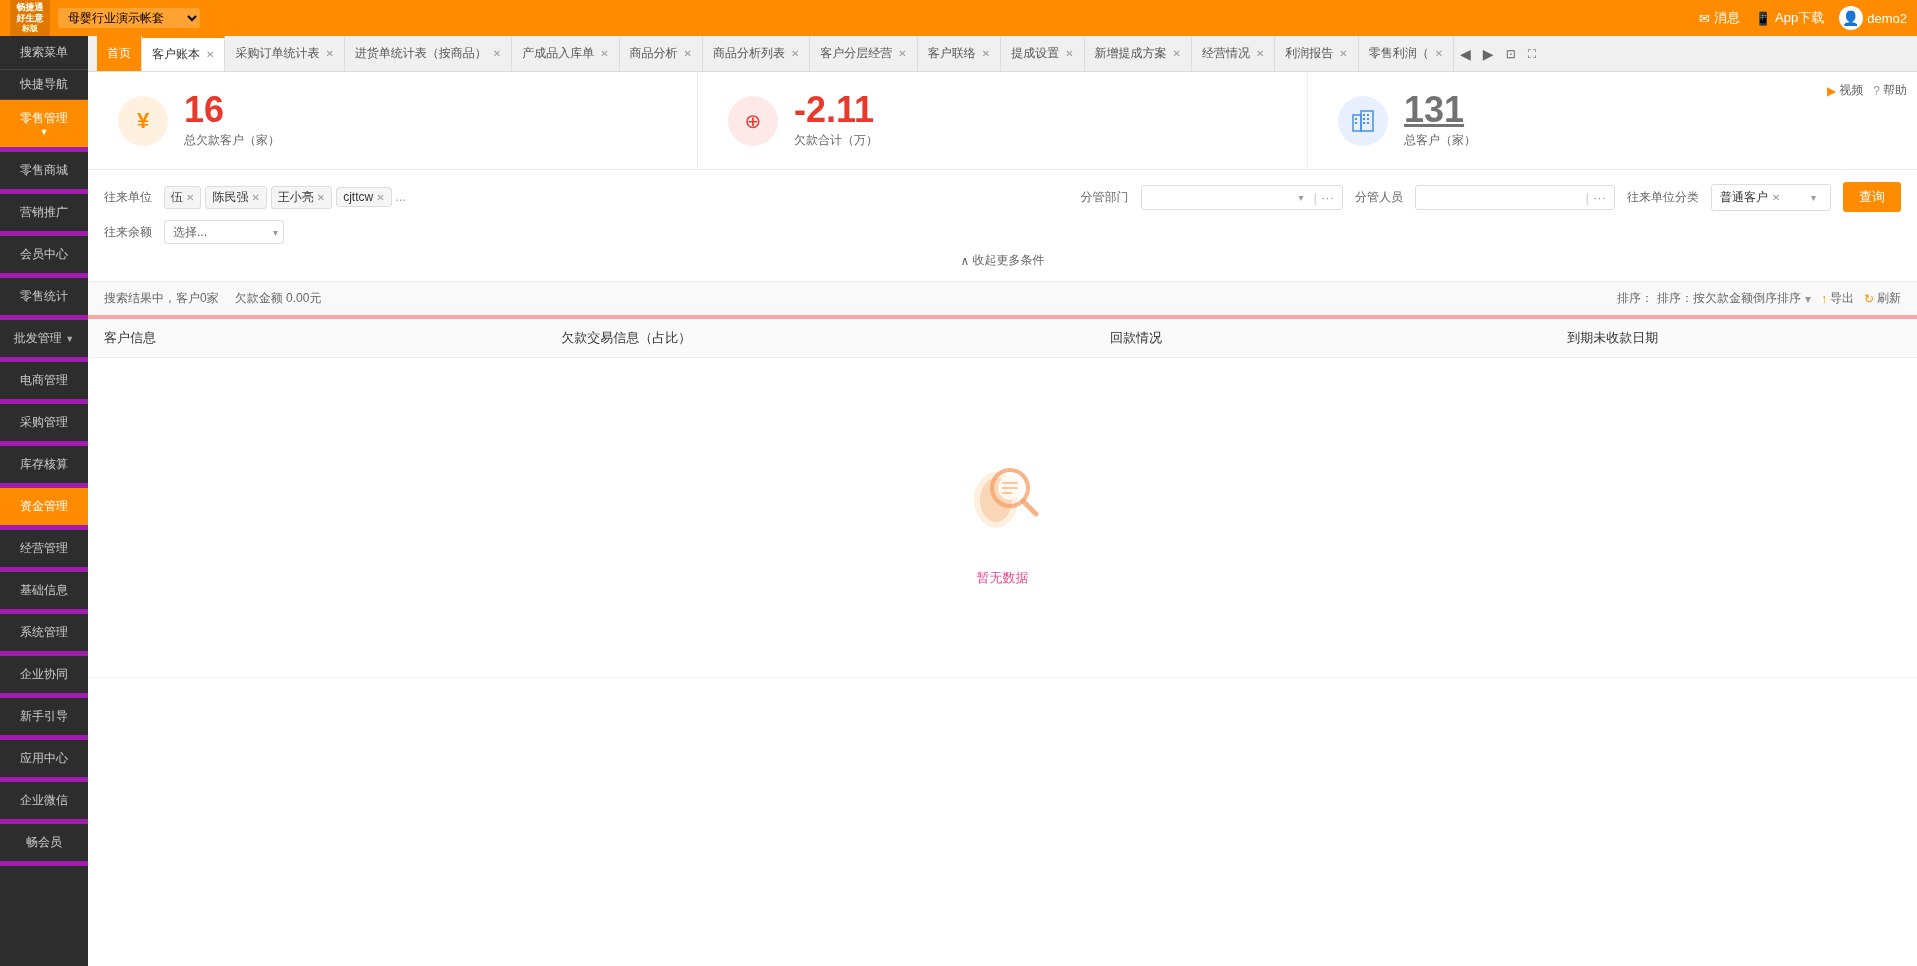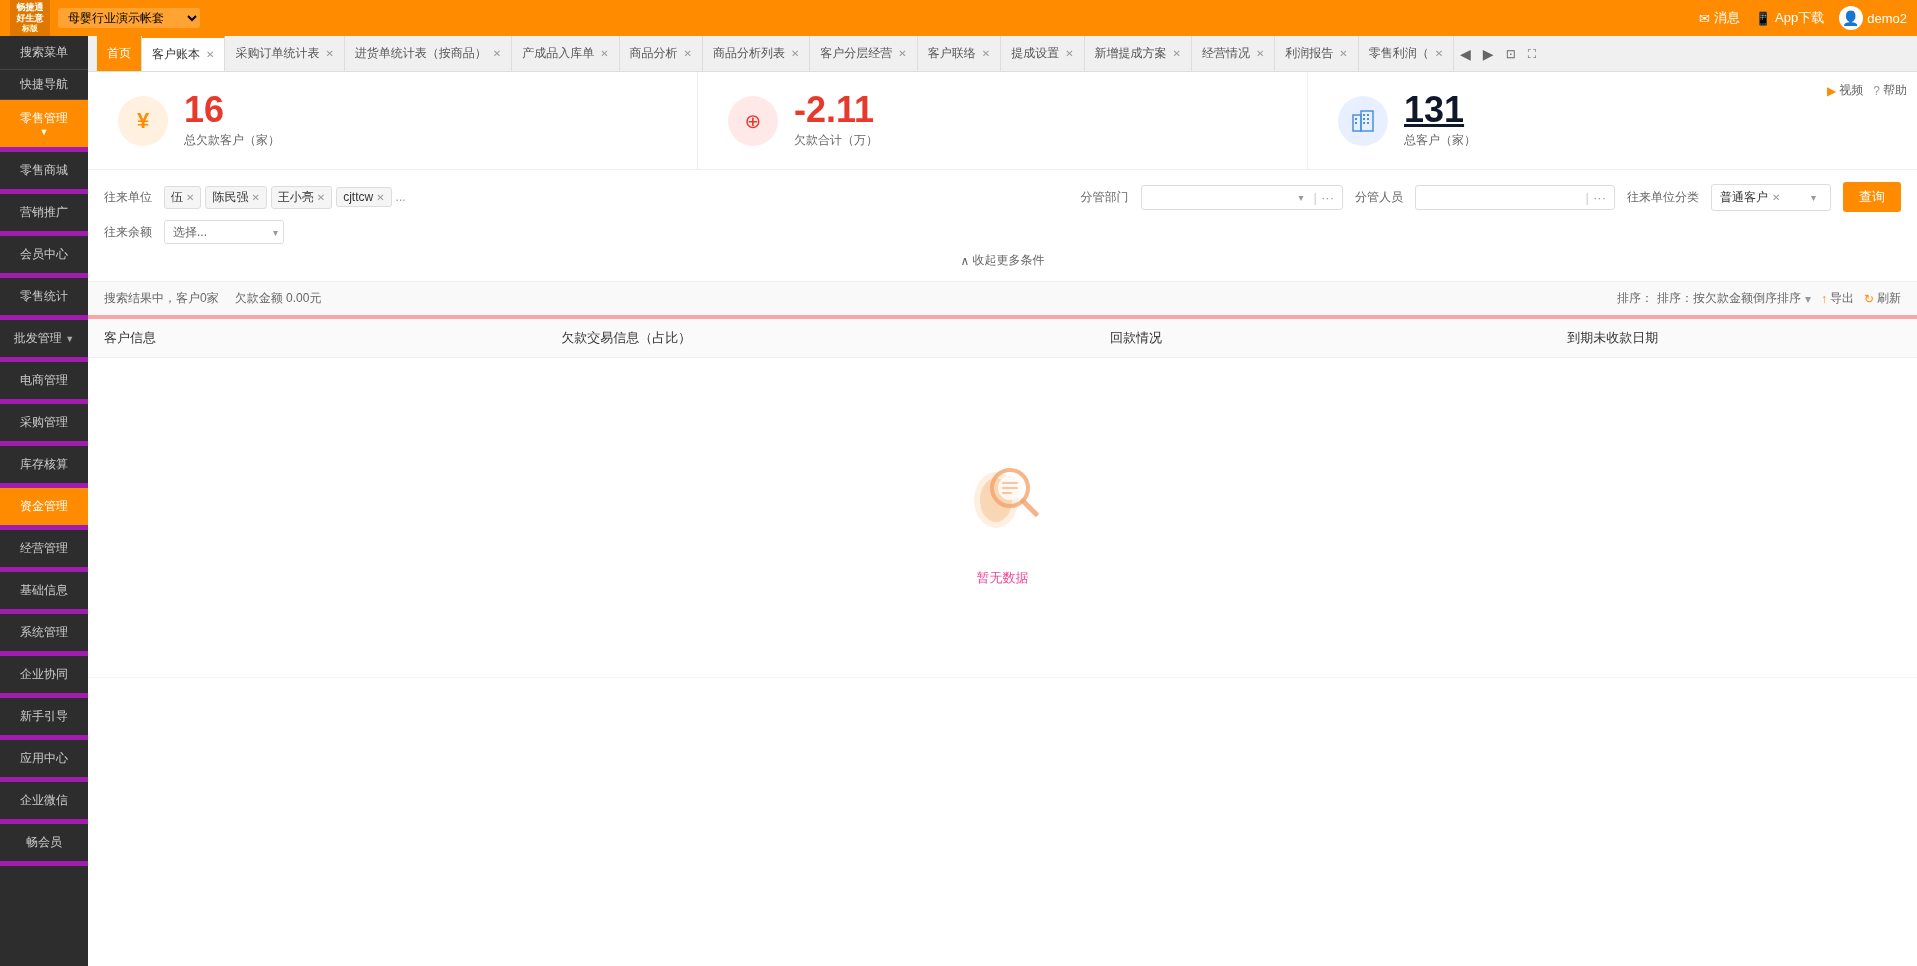--- a/index.html
+++ b/index.html
@@ -38,21 +38,21 @@
 
     
     .page-content { flex: 1; overflow-y: auto; background: white; }
 
     
     .stats-row { display: flex; align-items: stretch; border-bottom: 1px solid #eee; background: white; position: relative; }
     .stat-block { flex: 1; display: flex; align-items: center; gap: 16px; padding: 20px 30px; border-right: 1px solid #eee; position: relative; }
     .stat-block:last-child { border-right: none; }
     .stat-number { font-size: 36px; font-weight: bold; color: #e8392d; line-height: 1; }
     .stat-number.negative { color: #e8392d; }
-    .stat-number.dark { color: #0f172a; text-decoration: underline; }
+    .stat-number.dark { color: #737373; text-decoration: underline; }
     .stat-label { font-size: 12px; color: #666; margin-top: 4px; }
     .stat-info { display: flex; flex-direction: column; }
     .stat-icon-circle { width: 50px; height: 50px; border-radius: 50%; display: flex; align-items: center; justify-content: center; font-size: 24px; flex-shrink: 0; }
     .stat-icon-orange { background: #fff0e0; color: #ff8c00; }
     .stat-icon-red { background: #ffe8e8; color: #e8392d; }
     .stat-icon-blue { background: #e8f0ff; color: #4a90e2; }
     .help-btns { position: absolute; top: 10px; right: 10px; display: flex; gap: 10px; font-size: 12px; color: #666; }
     .help-btn { display: flex; align-items: center; gap: 3px; cursor: pointer; }
 
     

